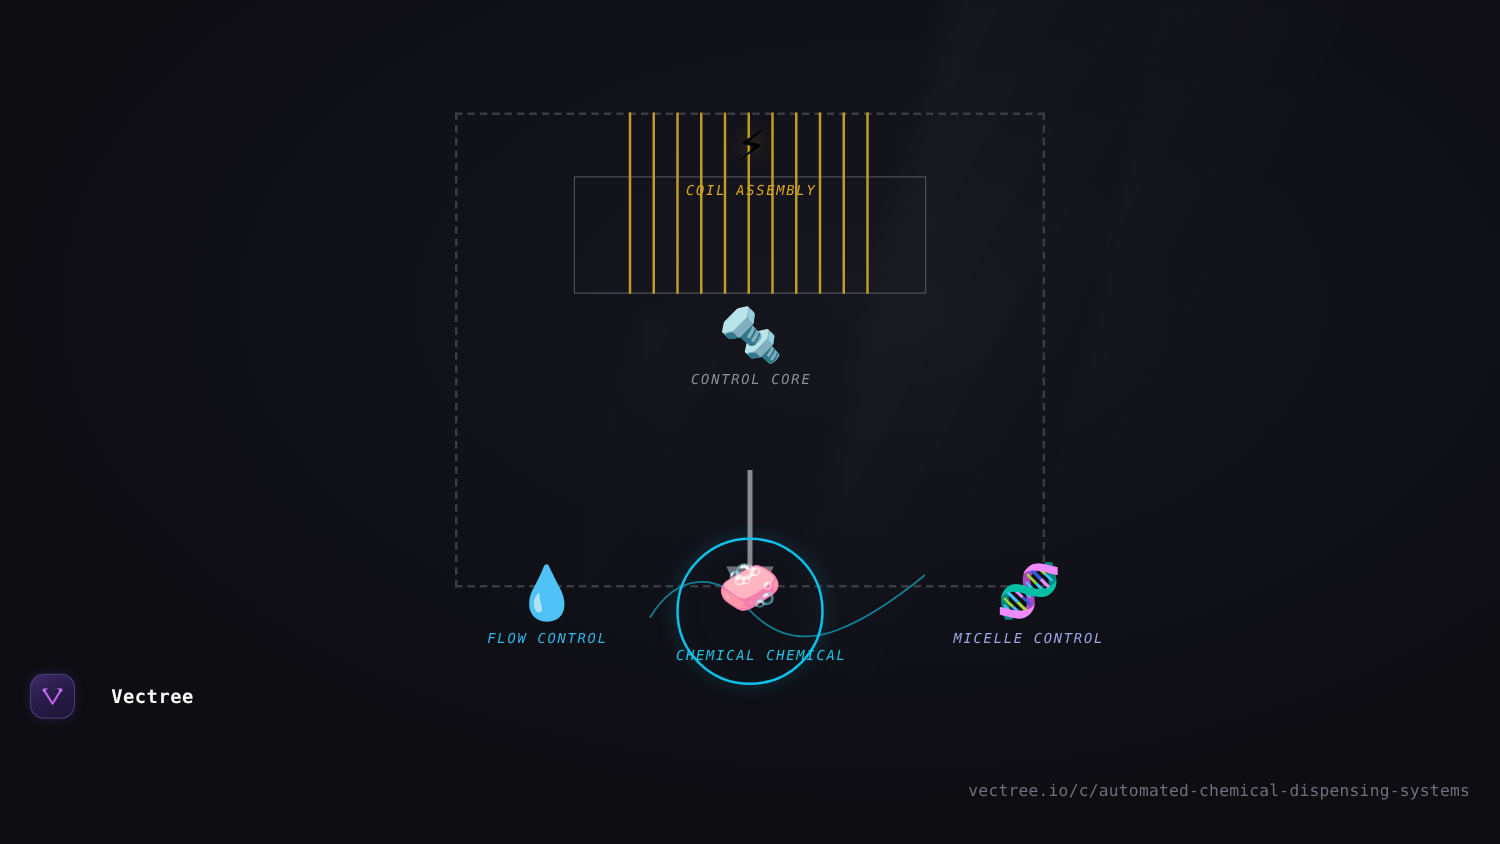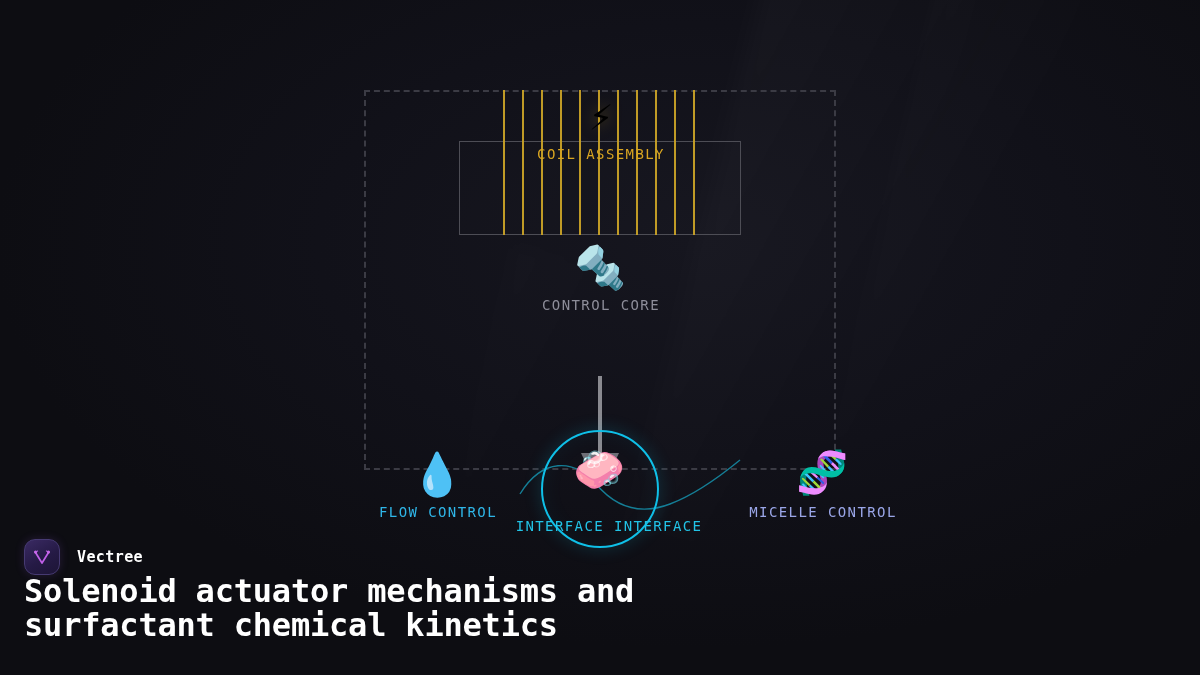--- a/index.html
+++ b/index.html
@@ -84,24 +84,25 @@
     left: 0;
     top: 0;
     font-size: 40px;
     line-height: 1;
     text-shadow: 0 0 16px rgba(255,196,0,0.35);
   }
 
   .lbl {
     position: absolute;
     font-family: "DejaVu Sans Mono", "Liberation Mono", monospace;
-    font-size: 14px;
+    font-size: 11px;
     letter-spacing: 1.4px;
     white-space: nowrap;
     transform: translateX(-50%);
+    font-style: italic;
   }
   .lbl-coil      { color: #d9a521; }
   .lbl-actuator  { color: #8d8d99; }
   .lbl-flow      { color: #2fb6e8; }
   .lbl-chem      { color: #22c3e6; }
   .lbl-micelle   { color: #9aa6e8; }
 
   
   .actuator-emoji {
     position: absolute;
@@ -187,21 +188,21 @@
     width: 1200px;
     height: 140px;
   }
 
   .brand {
     position: absolute;
     left: 24px;
     top: 4px;
     display: flex;
     align-items: center;
-    gap: 17px;
+    gap: 29px;
   }
   .brand-mark {
     width: 34px;
     height: 34px;
     border-radius: 11px;
     background: linear-gradient(150deg, #3a2a63 0%, #251a45 55%, #1d1536 100%);
     border: 1px solid #463a72;
     display: flex;
     align-items: center;
     justify-content: center;
@@ -275,34 +276,34 @@
 
   <svg class="wave-svg" viewBox="0 0 220 70">
     <path d="M0,42 C22,6 54,6 76,32 C98,58 124,62 150,52 C174,43 198,26 220,8" fill="none" stroke="#157e96" stroke-width="1.4"></path>
   </svg>
 
   <div class="drop-emoji">💧</div>
   <div class="lbl lbl-flow" style="left:438px; top:504px;text-align:right;">FLOW CONTROL</div>
 
   <div class="chem-circle"></div>
   <div class="soap-emoji">🧼</div>
-  <div class="lbl lbl-chem" style="left:609px; top:518px;">INTERFACE INTERFACE</div>
+  <div class="lbl lbl-chem" style="left:609px; top:518px;">CHEMICAL CHEMICAL</div>
 
   <div class="dna-emoji">🧬</div>
   <div class="lbl lbl-micelle" style="left:823px; top:504px;">MICELLE CONTROL</div>
 
   <div class="caption">
     <div class="brand">
       <div class="brand-mark">
         <svg width="22" height="22" viewBox="0 0 22 22">
           <path d="M4.5 6.5 L11 17 L17.5 6.5" fill="none" stroke="#c060e8" stroke-width="1.7" stroke-linecap="round" stroke-linejoin="round"></path>
           <circle cx="4.5" cy="6.0" r="1.5" fill="#d070f0"></circle>
           <circle cx="17.5" cy="6.0" r="1.5" fill="#d070f0"></circle>
           <path d="M6.6 5.0 L4.5 6.0" stroke="#c060e8" stroke-width="1.1" stroke-linecap="round"></path>
           <path d="M15.4 5.0 L17.5 6.0" stroke="#c060e8" stroke-width="1.1" stroke-linecap="round"></path>
         </svg>
       </div>
       <div class="brand-name">Vectree</div>
     </div>
-    <div class="headline">Solenoid actuator mechanisms and surfactant chemical kinetics</div>
+    <div class="url">vectree.io/c/automated-chemical-dispensing-systems</div>
   </div>
 
 </div>
 
 </body></html>

